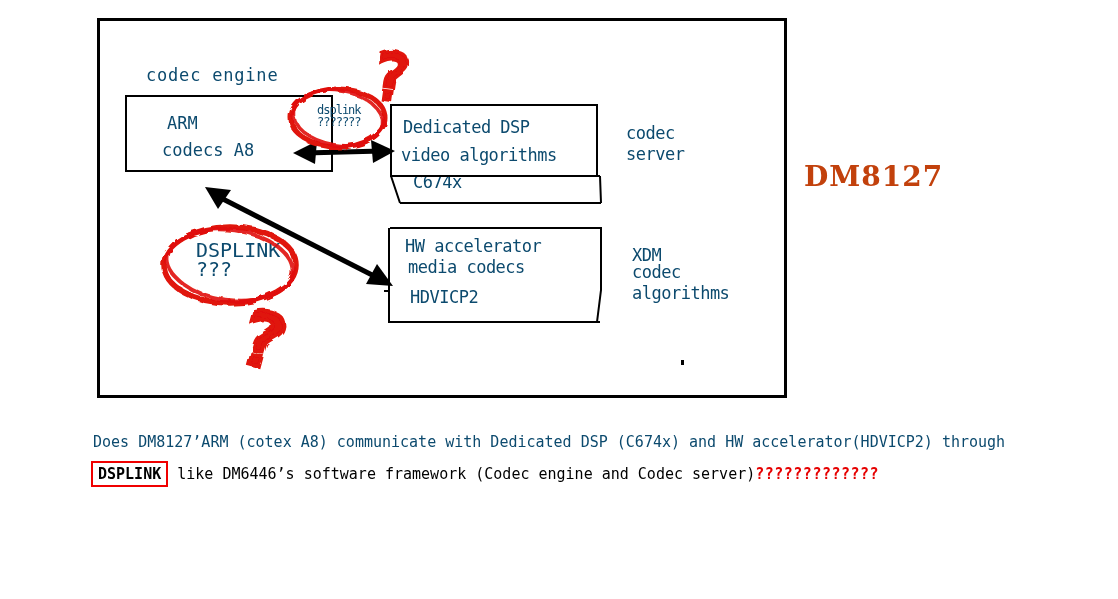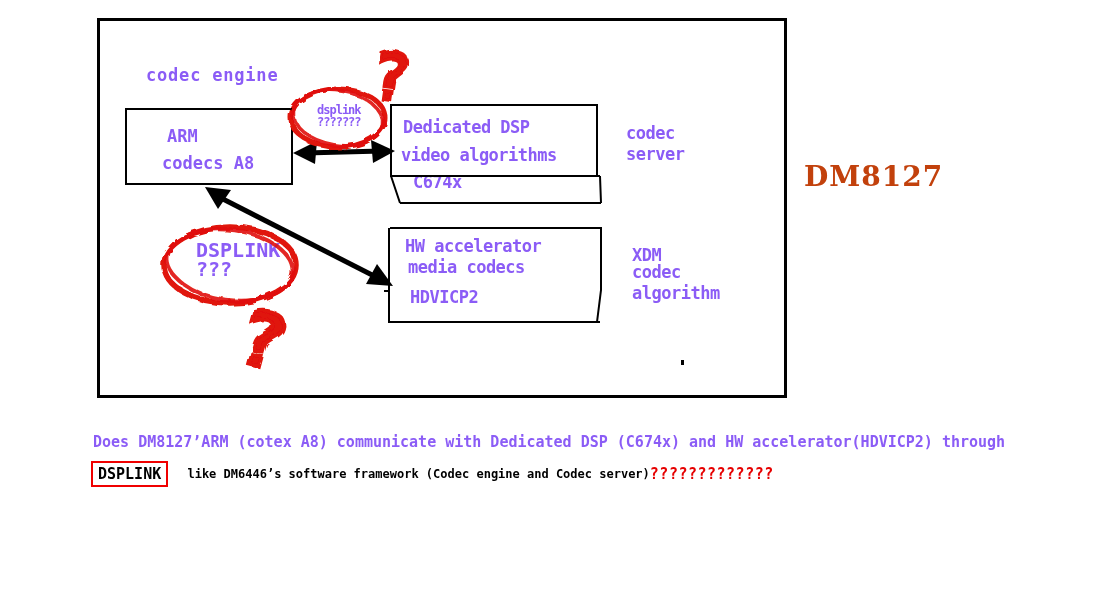--- a/index.html
+++ b/index.html
@@ -1,37 +1,37 @@
 <!DOCTYPE html>
 <html><head>
 <meta charset="utf-8">
 <style>
   html,body{margin:0;padding:0;}
   body{
     width:1118px;height:599px;position:relative;background:#ffffff;
     font-family:"DejaVu Sans Mono", monospace;overflow:hidden;
   }
   .abs{position:absolute;}
-  .t{font-weight:bold;color:#8b5cf6;white-space:pre;line-height:1;}
+  .t{font-weight:normal;color:#0c4a6e;white-space:pre;line-height:1;}
   
   .frame{left:97px;top:18px;width:684px;height:374px;border:3px solid #000;}
   
-  .arm-box{left:125px;top:108px;width:164px;height:73px;border:2px solid #000;}
+  .arm-box{left:125px;top:95px;width:164px;height:73px;border:2px solid #000;padding-left:40px;}
   .arm-l1{left:40px;top:18px;font-size:17px;}
   .arm-l2{left:35px;top:45px;font-size:17px;}
   
   .diag{font-size:17px;letter-spacing:-0.5px;}
   .small-note{font-size:12px;letter-spacing:-1px;line-height:12px;}
   .mid-note{font-size:20px;line-height:19px;}
   .chip{font-family:"DejaVu Serif", serif;font-weight:bold;font-size:28px;letter-spacing:1px;color:#c2410c;}
   
   .q1{left:93px;top:435px;font-size:15px;text-align:right;}
   .q2{left:91px;top:461px;display:flex;align-items:center;}
   .q2 .boxed{border:2px solid #f00000;padding:2px 5px;font-size:15px;font-weight:bold;color:#000;}
-  .q2 .rest{font-size:12px;font-weight:bold;color:#000;white-space:pre;padding-left:12px;}
+  .q2 .rest{font-size:15px;font-weight:normal;color:#000;white-space:pre;}
   .q2 .redq{font-size:15px;font-weight:bold;color:#e60000;letter-spacing:0.5px;}
   svg.overlay{position:absolute;left:0;top:0;pointer-events:none;}
   .hand-q{font-family:"DejaVu Sans Mono", monospace;font-weight:bold;}
 </style>
 </head>
 <body>
 
 <div class="abs frame"></div>
 
 <div class="abs t" style="left:146px;top:67px;font-size:17px;letter-spacing:0.8px;">codec engine</div>
@@ -50,21 +50,21 @@
   <div class="t diag">server</div>
 </div>
 
 <div class="abs t diag" style="left:405px;top:238px;text-align:center;">HW accelerator</div>
 <div class="abs t diag" style="left:408px;top:259px;">media codecs</div>
 <div class="abs t diag" style="left:410px;top:289px;text-align:right;">HDVICP2</div>
 
 <div class="abs" style="left:632px;top:247px;">
   <div class="t diag" style="">XDM</div>
   <div class="t diag" style="margin-bottom:4px;">codec</div>
-  <div class="t diag">algorithm</div>
+  <div class="t diag">algorithms</div>
 </div>
 
 <div class="abs chip" style="left:804px;top:160px;">DM8127</div>
 
 <div class="abs" style="left:317px;top:104px;">
   <div class="t small-note">dsplink</div>
   <div class="t small-note">???????</div>
 </div>
 
 <div class="abs" style="left:196px;top:241px;">

